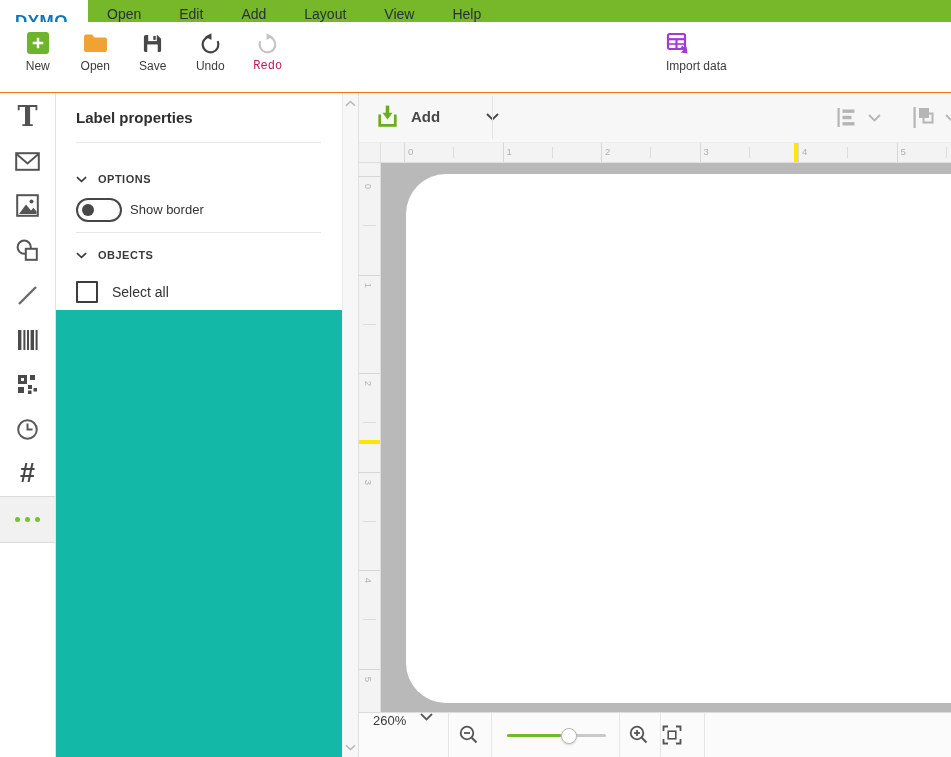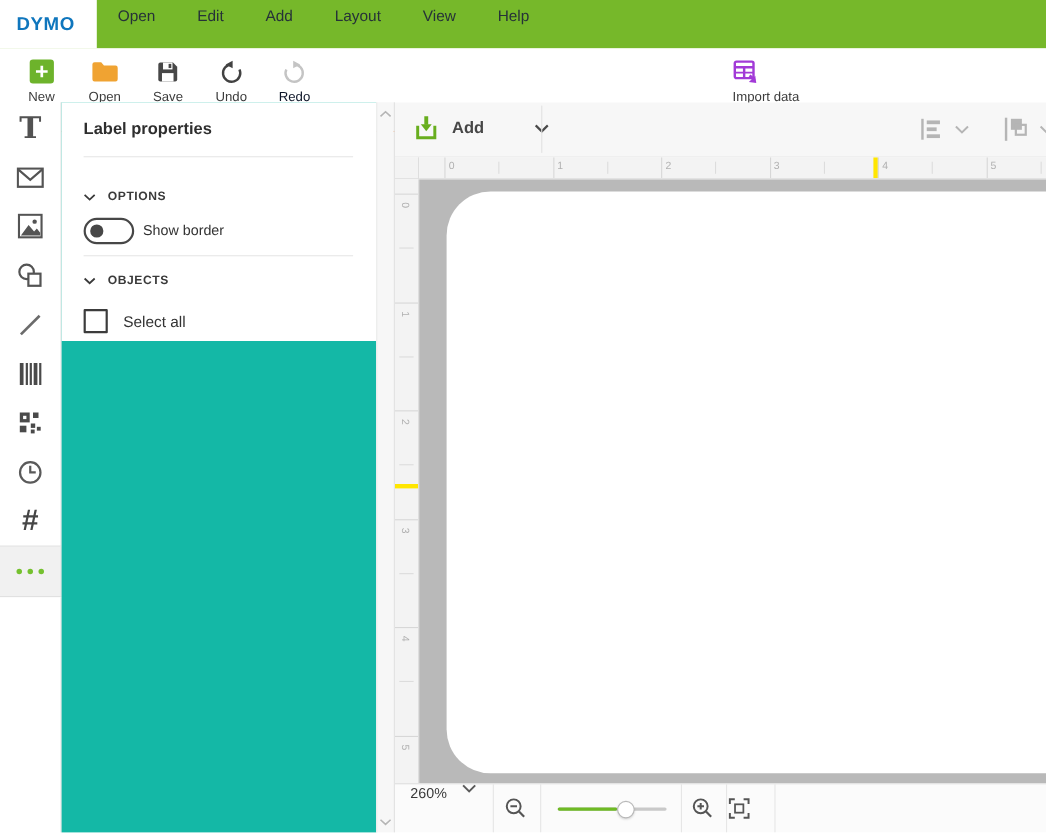--- a/index.html
+++ b/index.html
@@ -8,26 +8,26 @@
 
   
   .menubar{position:absolute;top:0;left:0;right:0;height:44px;background:#76b82a;display:flex;align-items:stretch;}
   .logo-box{width:88px;background:#fff;display:flex;align-items:center;padding-left:15px;box-sizing:border-box;}
   .logo{color:#0f76bd;font-weight:bold;font-size:17px;letter-spacing:.5px;}
   .menu-items{display:flex;}
   .menu-item{padding:0 19px;font-size:14px;color:#263238;line-height:28px;cursor:default;}
   .window-title{margin-left:auto;padding-right:14px;font-size:14px;color:#263238;line-height:28px;}
 
   
-  .toolbar{position:absolute;top:44px;left:0;right:0;height:76px;background:#fff;border-bottom:1px solid #f97316;box-sizing:border-box;}
+  .toolbar{position:absolute;top:22px;left:0;right:0;height:76px;background:#fff;border-bottom:6px solid #f97316;box-sizing:border-box;}
   .toolbar-left{position:absolute;left:9px;top:8px;display:flex;}
   .tb-btn{width:57.5px;display:flex;flex-direction:column;align-items:center;}
   .tb-icon{height:26px;display:flex;align-items:center;justify-content:center;}
   .tb-label{font-size:12px;color:#3c3c3c;margin-top:3px;}
-  .tb-btn.disabled .tb-label{color:#0f172a;}
+  .tb-btn.disabled .tb-label{color:#be185d;font-family:Liberation Mono, monospace;}
   .tb-import{position:absolute;left:666px;top:8px;width:88px;display:flex;flex-direction:column;align-items:flex-start;}
   .new-box{width:22px;height:22px;background:#6db32b;border-radius:3px;display:flex;align-items:center;justify-content:center;}
 
   
   .iconstrip{position:absolute;top:93px;left:0;width:56px;bottom:0;}
   .strip-main{height:404px;background:#fff;border-right:1px solid #e2e2e2;border-bottom:1px solid #dcdcdc;
               box-sizing:border-box;display:flex;flex-direction:column;align-items:center;padding-top:1px;}
   .strip-tool{height:45px;width:55px;display:flex;align-items:center;justify-content:center;color:#545454;cursor:pointer;}
   .strip-more{height:46px;width:56px;background:#f1f1f1;border-right:1px solid #e2e2e2;border-bottom:1px solid #dcdcdc;
               box-sizing:border-box;display:flex;align-items:center;justify-content:center;gap:5px;}

